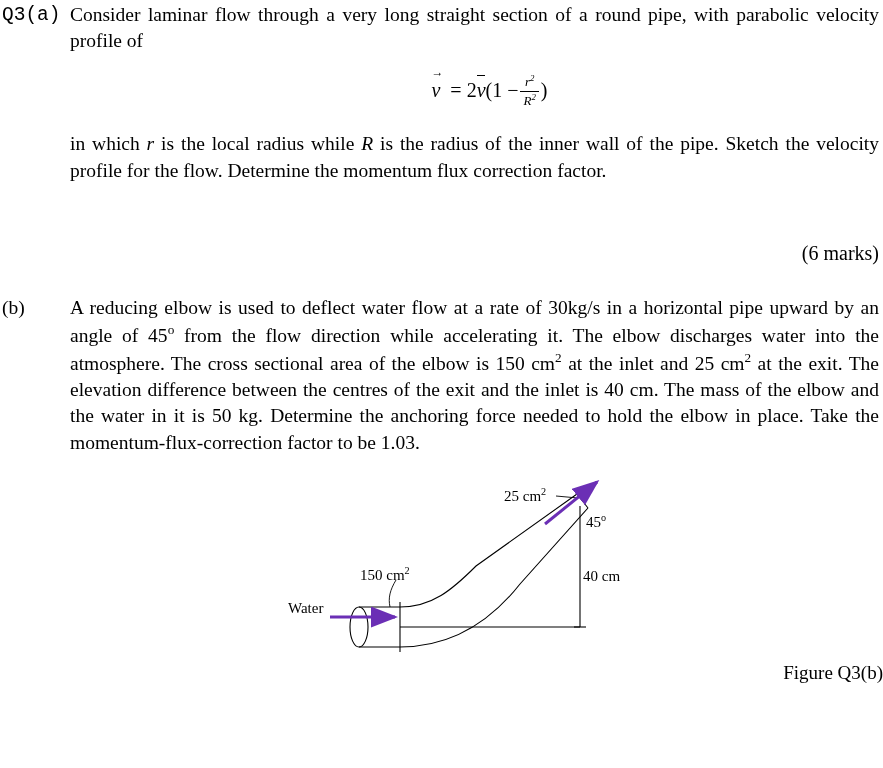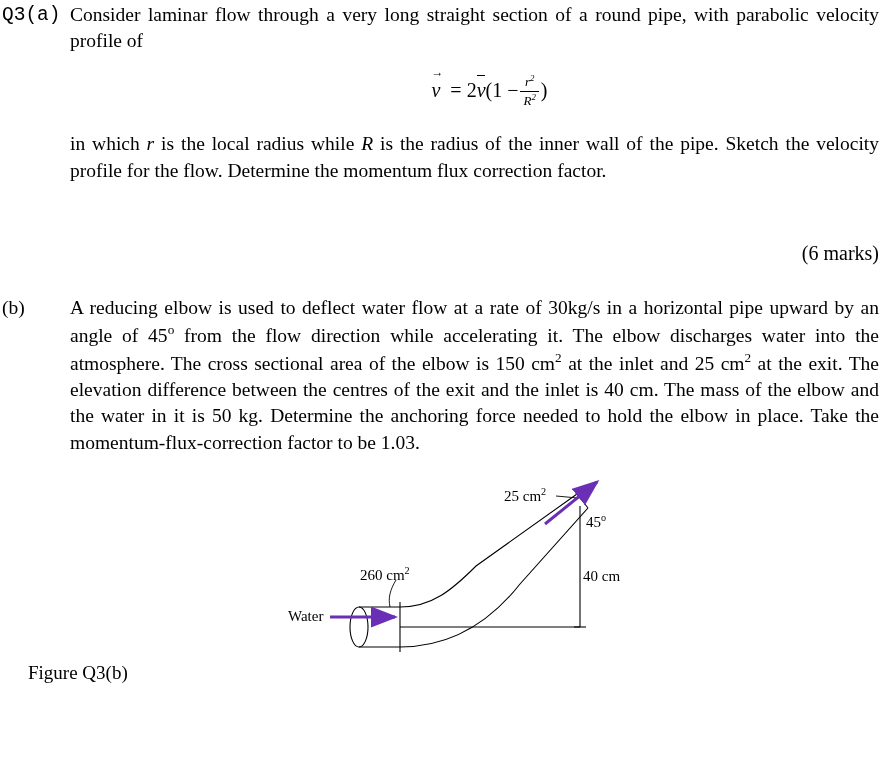--- a/index.html
+++ b/index.html
@@ -131,35 +131,35 @@
     position: relative;
     width: 883px;
     height: 230px;
     margin-top: 6px;
   }
   .fig-caption {
     position: absolute;
     left: 0;
     right: 0;
     top: 200px;
-    text-align: left;
+    text-align: right;
     font-size: 19px;
     margin-left: 28px;
   }
   .fig-label {
     position: absolute;
     font-size: 15px;
     font-family: "Liberation Serif", serif;
     white-space: nowrap;
   }
   #label-25 { left: 504px; top: 24px; }
   #label-150 { left: 360px; top: 103px; }
   #label-40 { left: 583px; top: 106px; }
   #label-45 { left: 586px; top: 50px; }
-  #label-water { left: 288px; top: 146px; }
+  #label-water { left: 288px; top: 138px; }
   svg.fig { position: absolute; left: 0; top: 0; }
 </style>
 </head>
 <body>
 
 <div class="page">
 
   <div class="q-block" id="q3a-block">
     <div class="q-label" id="q3a-label">Q3(a)</div>
     <div class="q-body" id="q3a-body">
@@ -217,21 +217,21 @@
         <marker id="arrowPurple" markerWidth="9" markerHeight="7" refX="8" refY="3.5" orient="auto">
           <polygon points="0 0, 9 3.5, 0 7" fill="#6b2fb5"></polygon>
         </marker>
       </defs>
       <line x1="330" y1="155" x2="395" y2="155" stroke="#6b2fb5" stroke-width="3" marker-end="url(#arrowPurple)"></line>
 
       <line x1="545" y1="62" x2="597" y2="20" stroke="#6b2fb5" stroke-width="3" marker-end="url(#arrowPurple)"></line>
     </svg>
 
     <div class="fig-label" id="label-25"><span>25 cm</span><sup class="sm">2</sup></div>
-    <div class="fig-label" id="label-150"><span>260 cm</span><sup class="sm">2</sup></div>
+    <div class="fig-label" id="label-150"><span>150 cm</span><sup class="sm">2</sup></div>
     <div class="fig-label" id="label-40">40 cm</div>
     <div class="fig-label" id="label-45"><span>45</span><sup class="sm">o</sup></div>
     <div class="fig-label" id="label-water">Water</div>
 
     <div class="fig-caption">Figure Q3(b)</div>
   </div>
 
 </div>
 
 </body></html>

